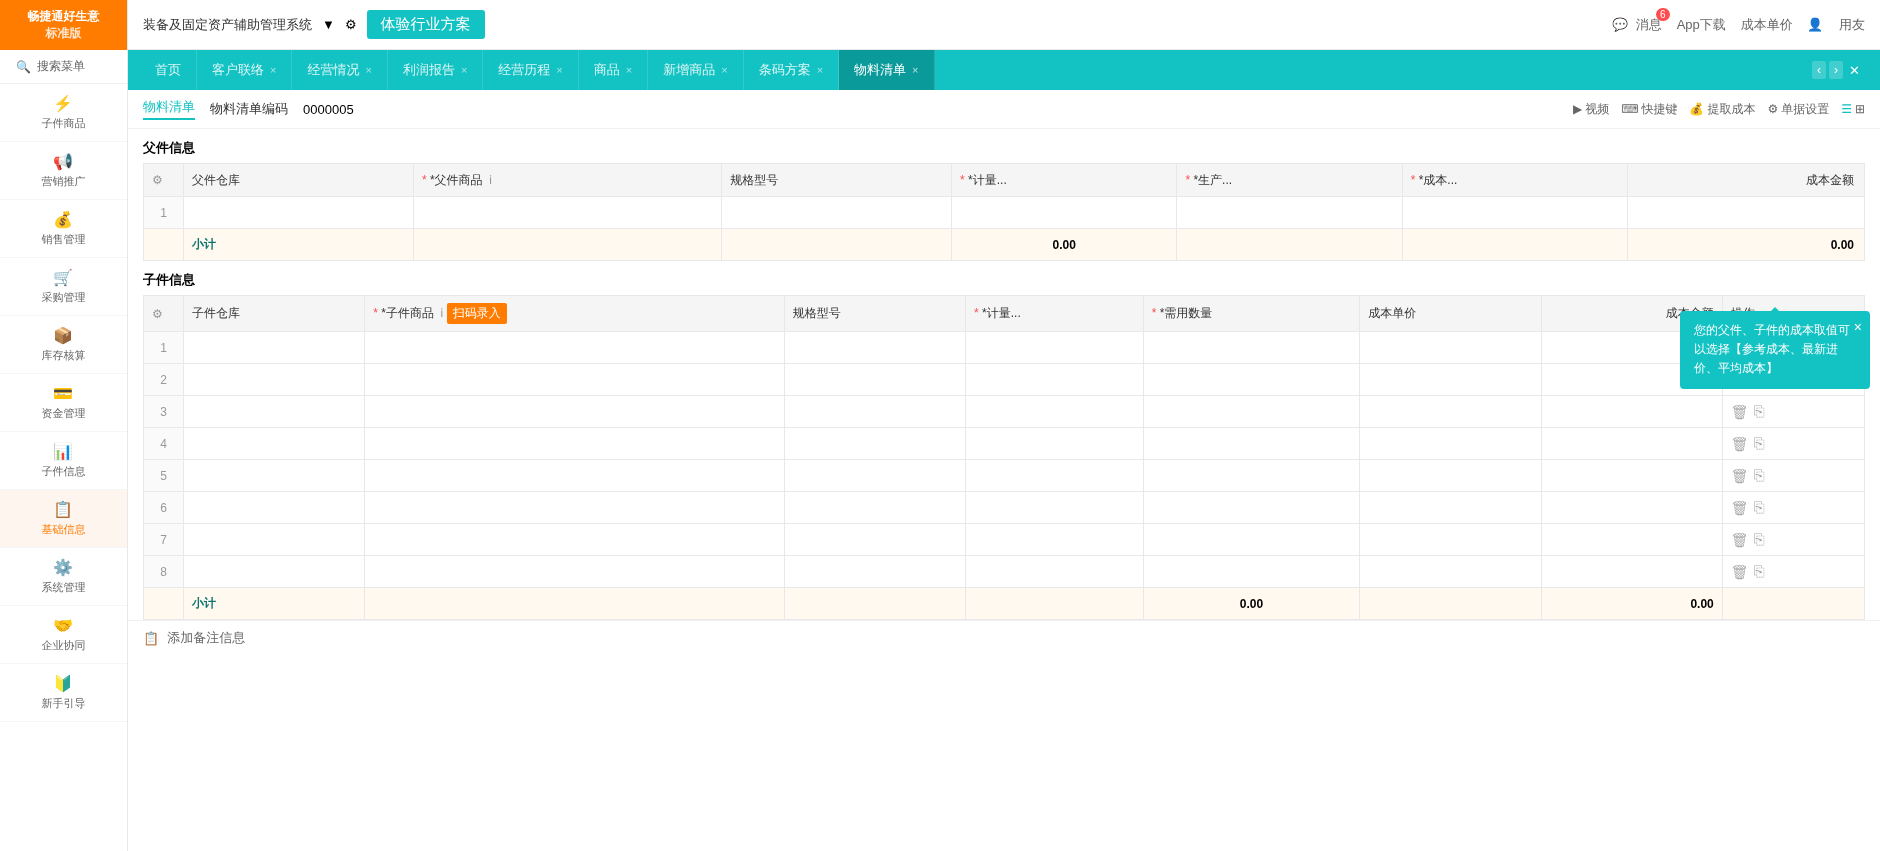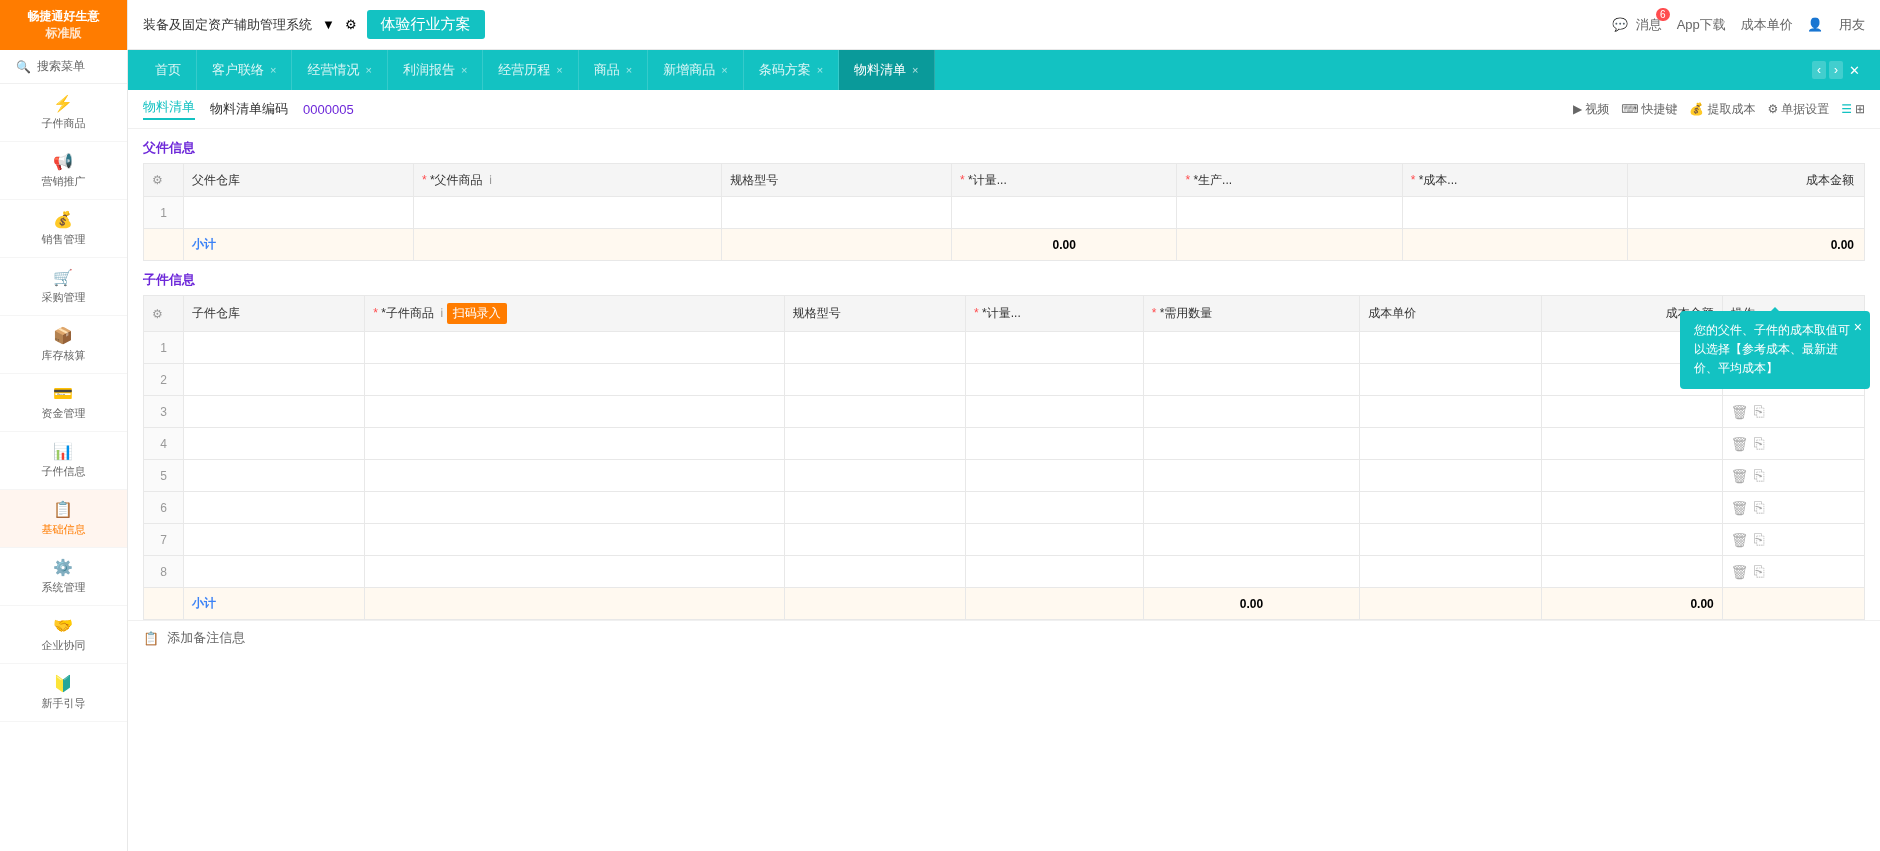--- a/index.html
+++ b/index.html
@@ -131,21 +131,21 @@
     .doc-tab { font-size: 13px; color: #666; cursor: pointer; padding-bottom: 2px; }
     .doc-tab.active { color: #13c2c2; border-bottom: 2px solid #13c2c2; }
     .doc-code { font-size: 13px; color: #333; }
     .doc-header-right { display: flex; align-items: center; gap: 12px; color: #666; font-size: 12px; }
     .doc-header-right span { cursor: pointer; display: flex; align-items: center; gap: 3px; }
 
     
     .section-title {
       font-size: 13px;
       font-weight: bold;
-      color: #6d28d9;
+      color: #000000;
       padding: 10px 15px 6px;
     }
 
     
     .data-table {
       width: 100%;
       border-collapse: collapse;
       font-size: 12px;
     }
     .data-table th {
@@ -165,21 +165,21 @@
     .data-table .row-num {
       text-align: center;
       color: #999;
       width: 40px;
       background: #fafafa;
     }
     .data-table .subtotal {
       background: #fff9f0;
       font-weight: bold;
     }
-    .subtotal-label { color: #3b82f6; }
+    .subtotal-label { color: #0f766e; }
     .required-star { color: #ff4d4f; }
     .col-settings { width: 36px; text-align: center; }
 
     .scan-btn {
       background: #ff7c00;
       color: #fff;
       border: none;
       padding: 2px 6px;
       border-radius: 2px;
       font-size: 12px;
@@ -342,21 +342,21 @@
       <span style="color:#fff; margin-left:6px; cursor:pointer;">✕</span>
     </div>
   </div>
 
   <div class="content">
 
     <div class="doc-header">
       <div class="doc-header-left">
         <span class="doc-tab active">物料清单</span>
         <span class="doc-code">物料清单编码</span>
-        <span class="doc-code" style="color:#6d28d9;">0000005</span>
+        <span class="doc-code" style="color:#000000;">0000005</span>
       </div>
       <div class="doc-header-right">
         <span>
           <span>▶</span>
           <span>视频</span>
         </span>
         <span>
           <span>⌨</span>
           <span>快捷键</span>
         </span>

